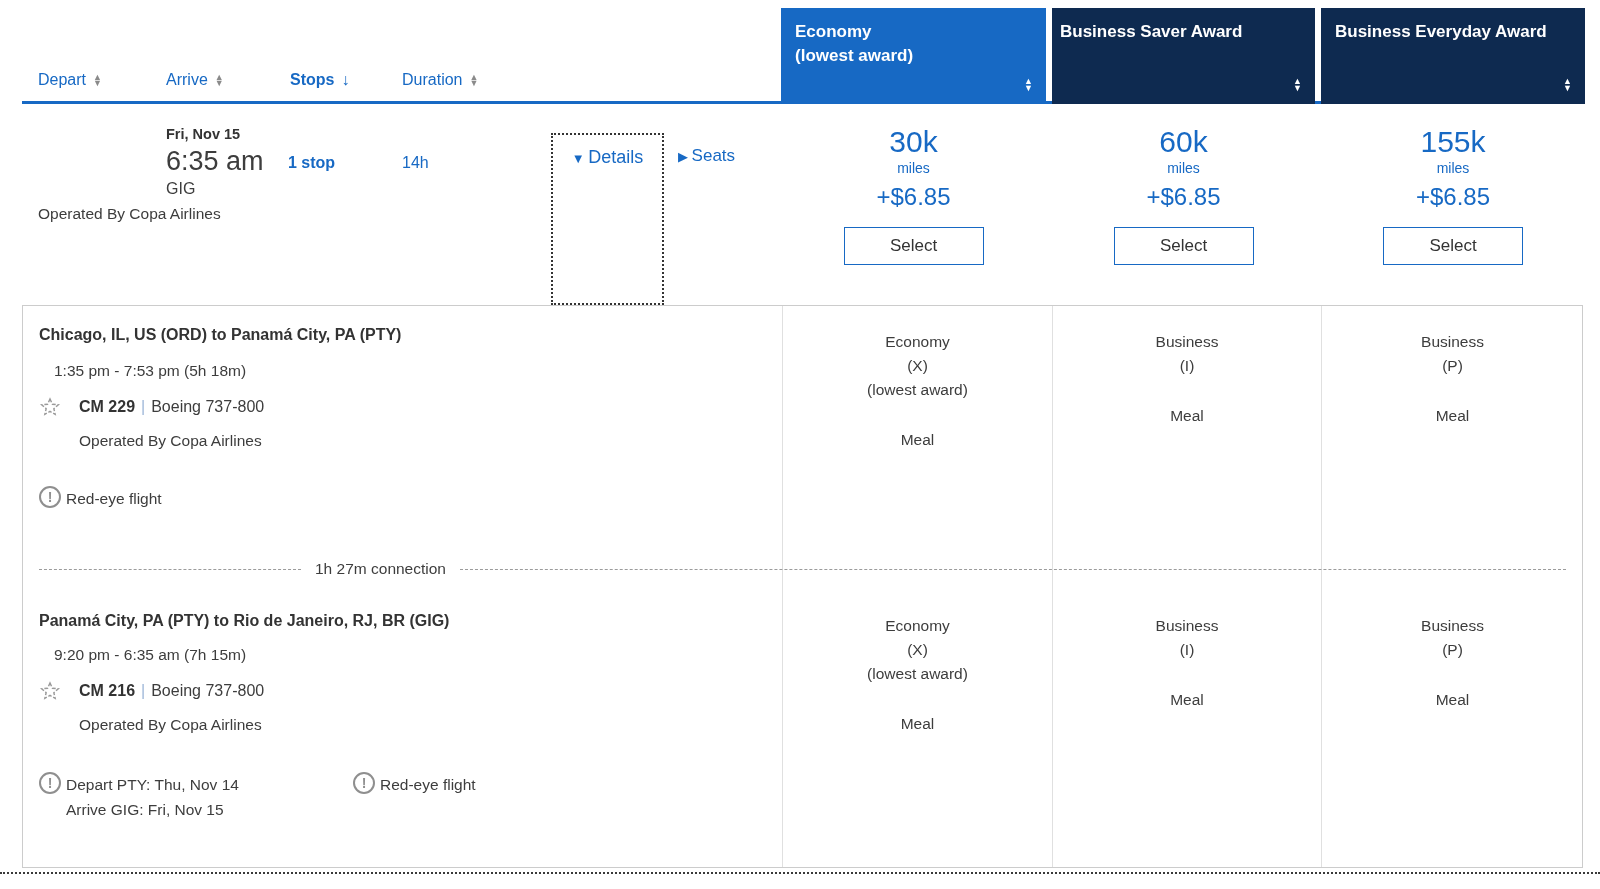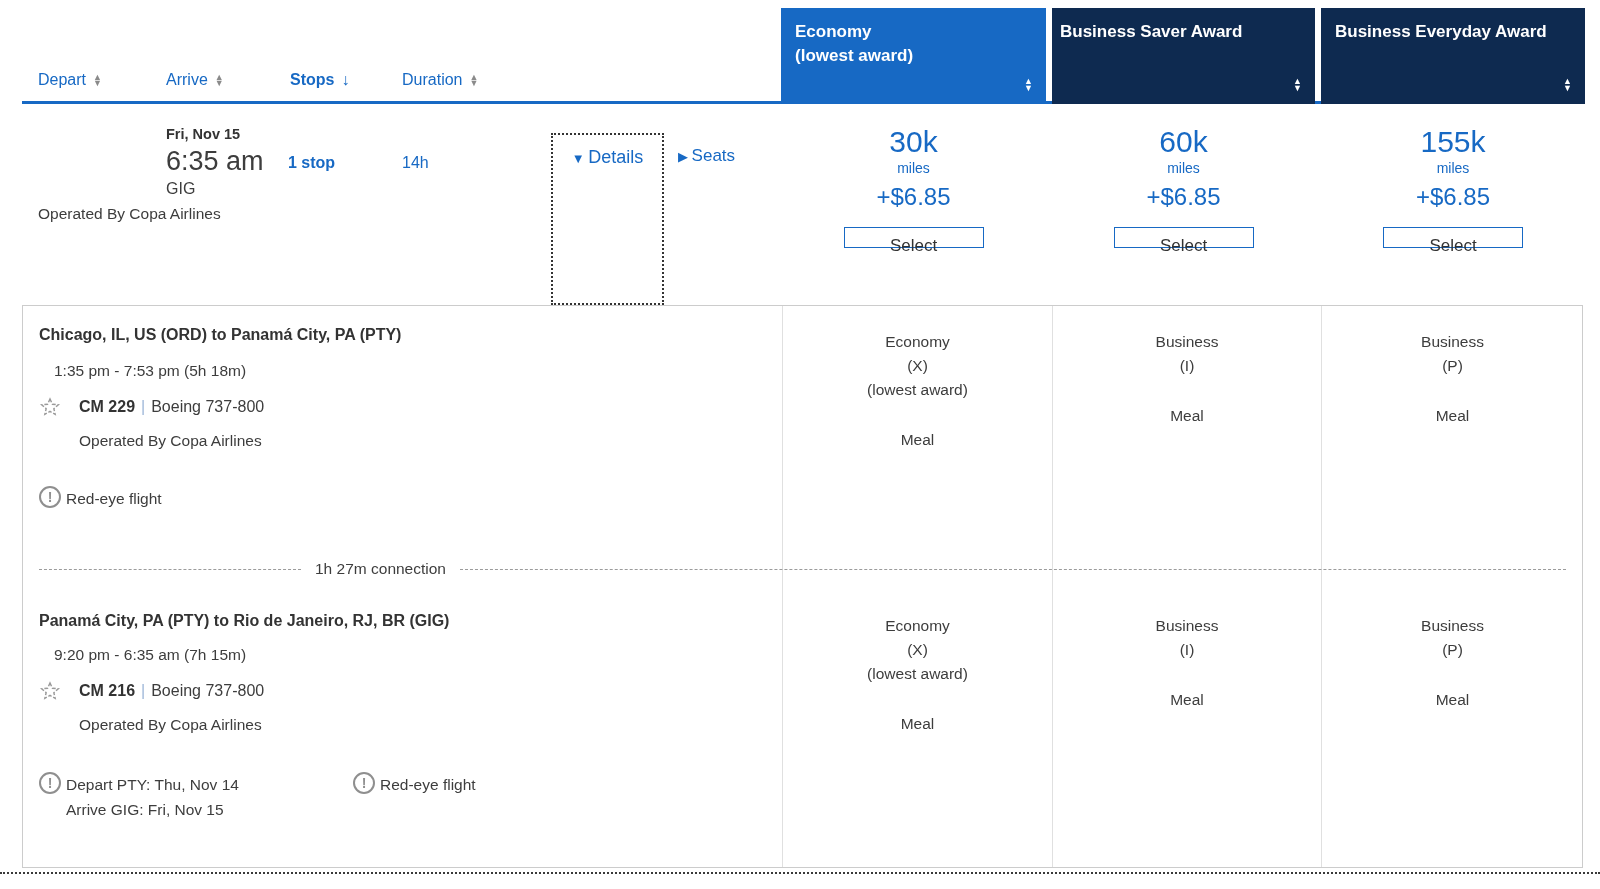--- a/index.html
+++ b/index.html
@@ -50,21 +50,21 @@
   .details-toggle::before { content:"▼ "; font-size:13px; }
   .seats-link { position:absolute; left:656px; top:28px; color:var(--accent-blue,#1769c4);
                 font-size:17px; cursor:pointer; }
   .seats-link::before { content:"▶ "; font-size:13px; }
 
   .fare-cell { position:absolute; top:6px; text-align:center; }
   .fc-1 { left:759px; width:265px; } .fc-2 { left:1030px; width:263px; } .fc-3 { left:1299px; width:264px; }
   .miles-big { font-size:30px; line-height:36px; color:var(--accent-blue,#1769c4); }
   .miles-unit { font-size:14px; line-height:17px; color:var(--accent-blue,#1769c4); }
   .fees { font-size:24px; line-height:30px; color:var(--accent-blue,#1769c4); margin-top:5px; }
-  .select-btn { margin:15px auto 0; width:140px; height:21px; line-height:36px;
+  .select-btn { margin:15px auto 0; width:140px; height:38px; line-height:36px;
                 border:1px solid var(--accent-blue,#1769c4); background:#fff; color:#333;
                 font-size:17px; text-align:center; cursor:pointer;
                 font-family:"Liberation Sans", sans-serif; display:block; }
 
   
   .details-panel { position:absolute; left:22px; top:305px; width:1561px; height:563px;
                    border:1px solid #ccc; background:#fff; }
   .vdiv { position:absolute; top:0; bottom:0; width:1px; background:#e0e0e0; }
   .vd-1 { left:759px; } .vd-2 { left:1029px; } .vd-3 { left:1298px; }
 

